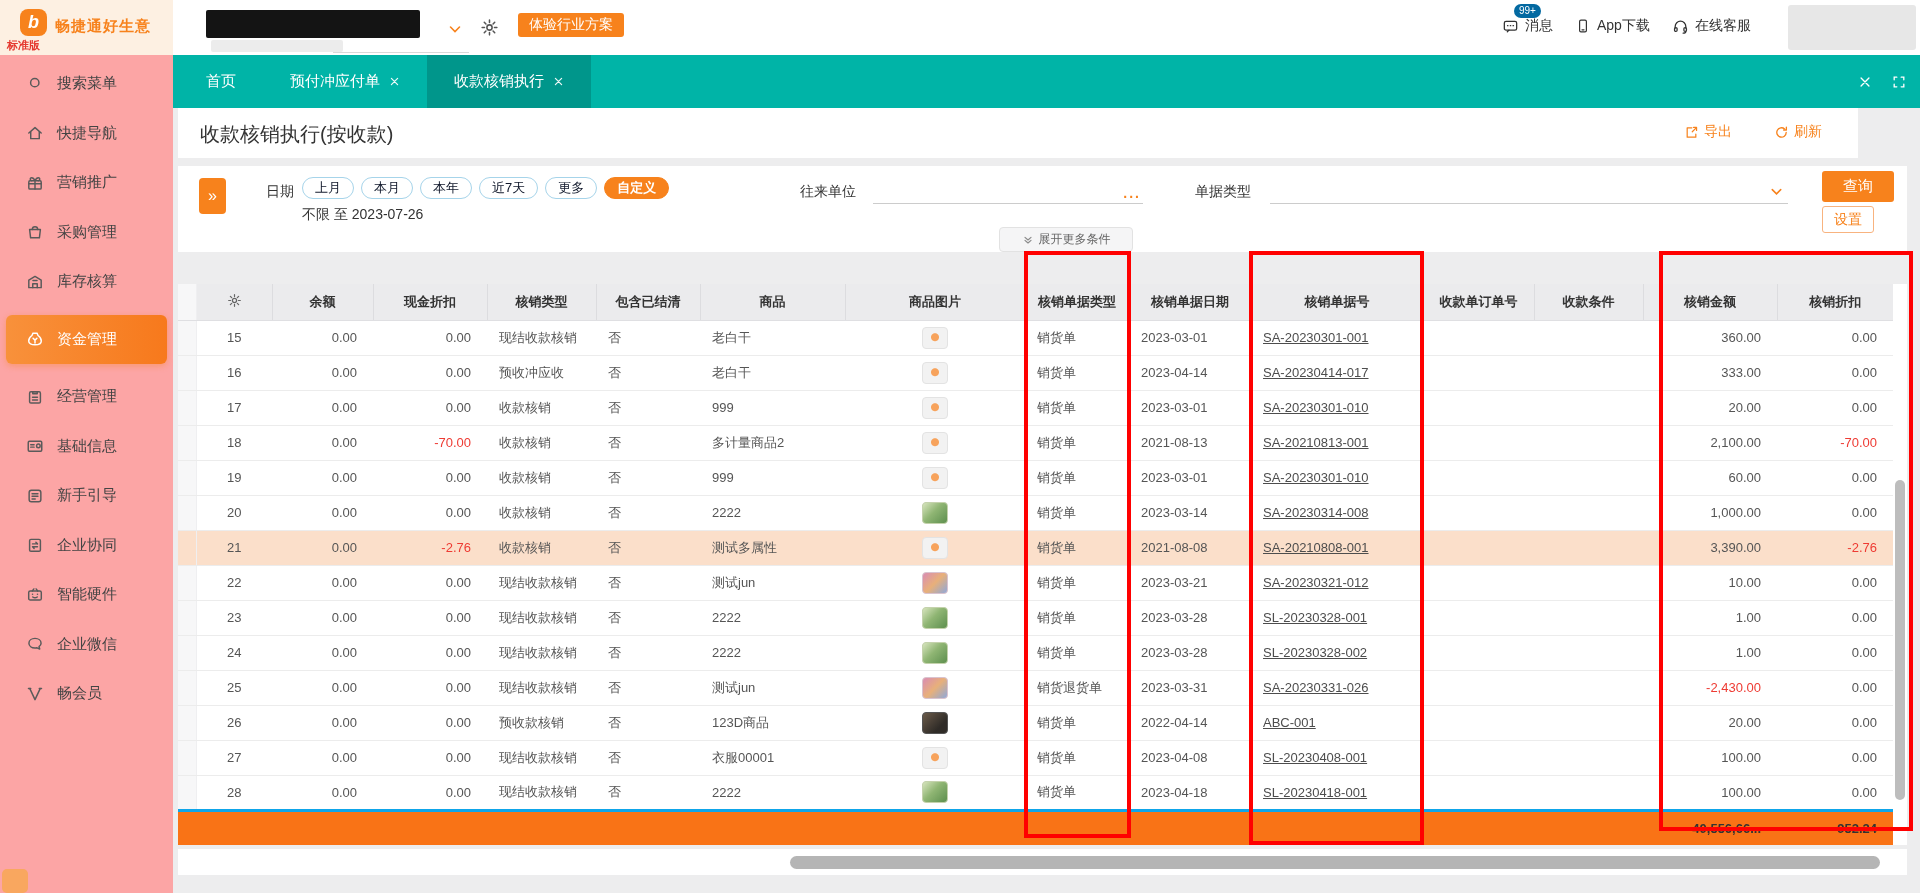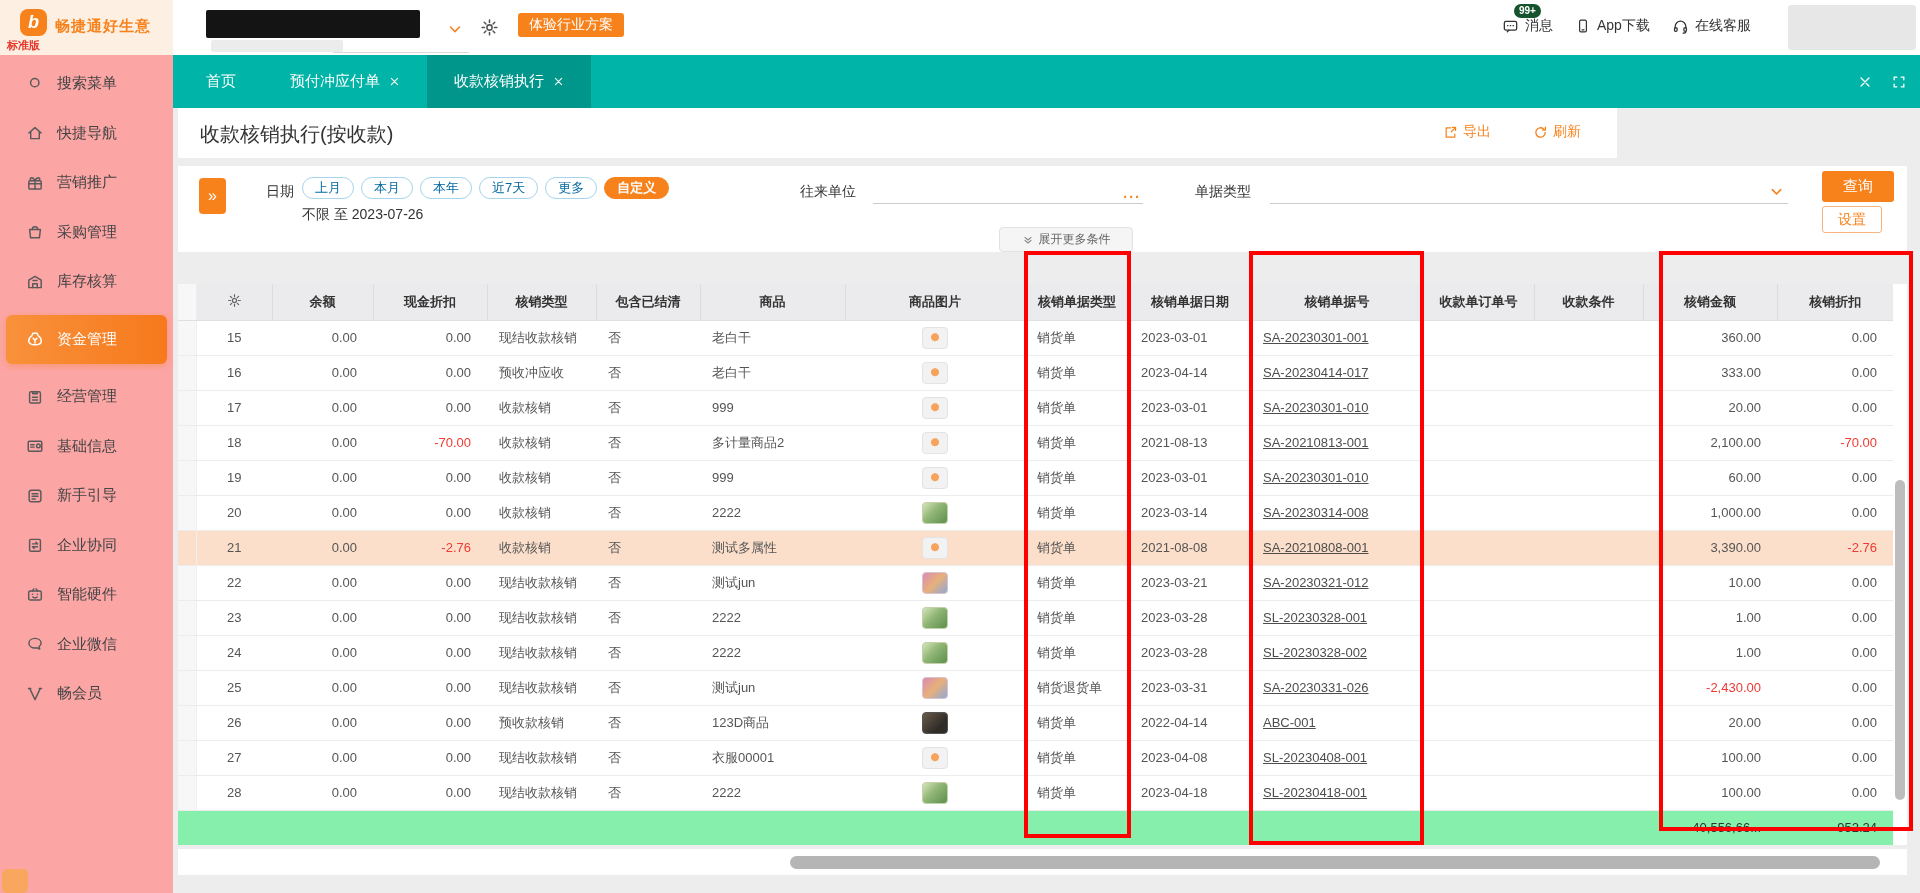--- a/index.html
+++ b/index.html
@@ -17,21 +17,21 @@
 .edition{position:absolute;left:7px;top:38px;color:#e5392f;font-size:11px;font-weight:700}
 .redact-dark{position:absolute;left:206px;top:10px;width:214px;height:28px;background:#141414;border-radius:2px}
 .redact-smudge{position:absolute;left:211px;top:40px;width:132px;height:12px;background:#ececec;border-radius:2px}
 .search-underline{position:absolute;left:333px;top:52px;width:136px;height:1px;background:#d9d9d9}
 .top-chevron{position:absolute;left:447px;top:21px;color:#f7821c}
 .top-gear{position:absolute;left:480px;top:18px;color:#555}
 .trial-btn{position:absolute;left:518px;top:13px;width:106px;height:24px;background:#f7821c;color:#fff;font-size:14px;border-radius:3px;display:flex;align-items:center;justify-content:center;cursor:pointer}
 .top-items{position:absolute;left:1502px;top:17px;display:flex;align-items:center;gap:22px;font-size:14px;color:#333}
 .top-item{display:flex;align-items:center;gap:6px;cursor:pointer}
 .msg-wrap{position:relative}
-.badge{position:absolute;top:-13px;left:12px;background:#14532d;color:#fff;font-size:10px;font-weight:700;border-radius:9px;padding:2px 5px;line-height:1}
+.badge{position:absolute;top:-13px;left:12px;background:#0369a1;color:#fff;font-size:10px;font-weight:400;border-radius:9px;padding:2px 5px;line-height:1}
 .redact-light{position:absolute;left:1788px;top:5px;width:128px;height:45px;background:#e7e7e7;border-radius:3px}
 
 
 .tabbar{position:absolute;left:173px;top:55px;width:1747px;height:53px;background:#00b4a7;display:flex;align-items:stretch;color:#fff}
 .tabs{display:flex;align-items:stretch;padding-left:6px}
 .tab{display:flex;align-items:center;gap:9px;padding:0 27px;font-size:15px;cursor:pointer;white-space:nowrap}
 .tab.active{background:#00968b}
 .tab .icn{opacity:.92}
 .tabbar-icons{position:absolute;right:14px;top:0;height:53px;display:flex;align-items:center;gap:20px}
 .tabbar-icons .icn{cursor:pointer}
@@ -39,38 +39,38 @@
 
 .sidebar{position:absolute;left:0;top:55px;width:173px;height:890px;background:#fca5a5;padding-top:4px;z-index:4}
 .side-item{height:49.5px;display:flex;align-items:center;gap:13px;padding-left:26px;color:#444;font-size:15px;cursor:pointer}
 .side-item .icn{color:#5a5a5a}
 .side-item.active{background:linear-gradient(90deg,#f8913b,#f7791c);color:#fff;border-radius:6px;margin:8px 6px;padding-left:20px;box-shadow:0 2px 6px rgba(247,130,28,.4)}
 .side-item.active .icn{color:#fff}
 .corner-frag{position:absolute;left:2px;top:869px;width:26px;height:24px;background:#f9a75f;border-radius:5px;z-index:7}
 
 
 .content-bg{position:absolute;left:173px;top:108px;right:0;bottom:0;background:#ededee}
-.title-band{position:absolute;left:178px;top:108px;width:1439px;height:50px;background:#fff}
+.title-band{position:absolute;left:178px;top:108px;width:1680px;height:50px;background:#fff}
 .page-title{position:absolute;left:22px;top:13px;font-size:20px;font-weight:500;color:#333}
 .title-actions{position:absolute;right:36px;top:15px;display:flex;gap:42px;font-size:14px;color:#f7821c}
 .title-actions .act{display:flex;align-items:center;gap:5px;cursor:pointer}
 
 
 .filter-card{position:absolute;left:178px;top:166px;width:1729px;height:86px;background:#fff}
 .expander{position:absolute;left:21px;top:12px;width:27px;height:36px;background:#f7821c;border-radius:4px;color:#fff;font-size:16px;display:flex;align-items:center;justify-content:center;cursor:pointer}
 .f-label{position:absolute;font-size:14px;color:#333}
 .pills{position:absolute;left:124px;top:11px;display:flex;gap:7px}
-.pill{height:22px;border:1px solid #a6d4ea;background:#fff;border-radius:11px;font-size:13px;color:#0369a1;display:flex;align-items:center;padding:0 12px;cursor:pointer;white-space:nowrap}
+.pill{height:22px;border:1px solid #a6d4ea;background:#fff;border-radius:11px;font-size:13px;color:#0f172a;display:flex;align-items:center;padding:0 12px;cursor:pointer;white-space:nowrap}
 .pill.custom{background:#f7821c;border-color:#f7821c;color:#fff;font-weight:700}
 .range-text{position:absolute;left:124px;top:40px;font-size:14px;color:#333}
 .ufield{position:absolute;height:26px;border-bottom:1px solid #ccc;cursor:text}
 .ellipsis-btn{position:absolute;right:2px;bottom:2px;color:#f7821c;font-weight:700;letter-spacing:2px;font-size:14px;cursor:pointer}
 .field-chevron{position:absolute;right:4px;bottom:4px;color:#f7821c}
 .query-btn{position:absolute;left:1644px;top:5px;width:72px;height:31px;background:#f7821c;color:#fff;font-size:15px;border-radius:3px;display:flex;align-items:center;justify-content:center;cursor:pointer}
-.settings-btn{position:absolute;left:1644px;top:40px;width:60px;height:27px;background:#fff;border:1px solid #f8b37f;color:#f7821c;font-size:14px;border-radius:3px;display:flex;align-items:center;justify-content:center;cursor:pointer}
+.settings-btn{position:absolute;left:1644px;top:40px;width:52px;height:27px;background:#fff;border:1px solid #f8b37f;color:#f7821c;font-size:14px;border-radius:3px;display:flex;align-items:center;justify-content:center;cursor:pointer}
 .expand-bar{position:absolute;left:821px;top:61px;width:134px;height:25px;background:#f5f5f6;border:1px solid #e2e2e2;border-radius:4px;font-size:12px;color:#666;display:flex;align-items:center;justify-content:center;gap:5px;cursor:pointer}
 .expand-bar .icn{color:#8a8a8a}
 
 
 .table-card{position:absolute;left:178px;top:284px;width:1729px;height:561px;background:#fff;overflow:hidden}
 table{border-collapse:collapse;table-layout:fixed;width:1715px}
 th{height:36px;background:#ebebed;font-size:13px;font-weight:700;color:#333;border-right:1px solid #dcdcdf;border-bottom:1px solid #dfdfe2;text-align:center}
 th:last-child{border-right:none}
 th.gutter,td.gutter{background:#f7f7f8;border-right:1px solid #efeff1}
 td{height:35px;font-size:13px;color:#555;border-bottom:1px solid #ececec;overflow:hidden;white-space:nowrap}
@@ -78,21 +78,21 @@
 td.ar{text-align:right;padding-right:16px}
 td.ac{text-align:center}
 td .neg,.neg{color:#ee3b33}
 tr.highlight td{background:#fbdfca}
 .doclink{color:#4d4d4d;text-decoration:underline;cursor:pointer}
 .thumb{width:26px;height:22px;border-radius:4px;margin:0 auto;border:1px solid #e3e3e3}
 .thumb-logo{background:radial-gradient(circle at 50% 46%,#f7a35c 0 3.5px,#f2f2f2 4.5px)}
 .thumb-plant{background:linear-gradient(135deg,#d7e4bd 0%,#8fb573 45%,#5d8f4e 100%);border-color:#c4d2ac}
 .thumb-photo{background:linear-gradient(135deg,#d98cb3 0%,#e8b07a 50%,#8fa8d9 100%);border-color:#d9c3cf}
 .thumb-dark{background:linear-gradient(135deg,#6b5b4a 0%,#2f2b27 70%);border-color:#555}
-tfoot td{background:#86efac;font-weight:400;color:#333;border-top:1px solid #0ea5e9;border-bottom:none}
+tfoot td{background:#f97316;font-weight:700;color:#333;border-top:3px solid #0ea5e9;border-bottom:none}
 .th-gear{color:#666;cursor:pointer;display:inline-block;line-height:0}
 .vthumb{position:absolute;right:2px;top:196px;width:10px;height:320px;background:#bdbdbd;border-radius:5px;cursor:grab}
 .hscroll{position:absolute;left:178px;top:849px;width:1729px;height:26px;background:#fff}
 .hthumb{position:absolute;left:612px;top:7px;width:1090px;height:13px;background:#b5b5b5;border-radius:7px;cursor:grab}
 
 
 .redbox{position:absolute;border:4px solid #ff0000;z-index:50;pointer-events:none}
 .redbox1{left:1024px;top:251px;width:107px;height:587px}
 .redbox2{left:1249px;top:251px;width:175px;height:594px}
 .redbox3{left:1659px;top:251px;width:254px;height:580px}

